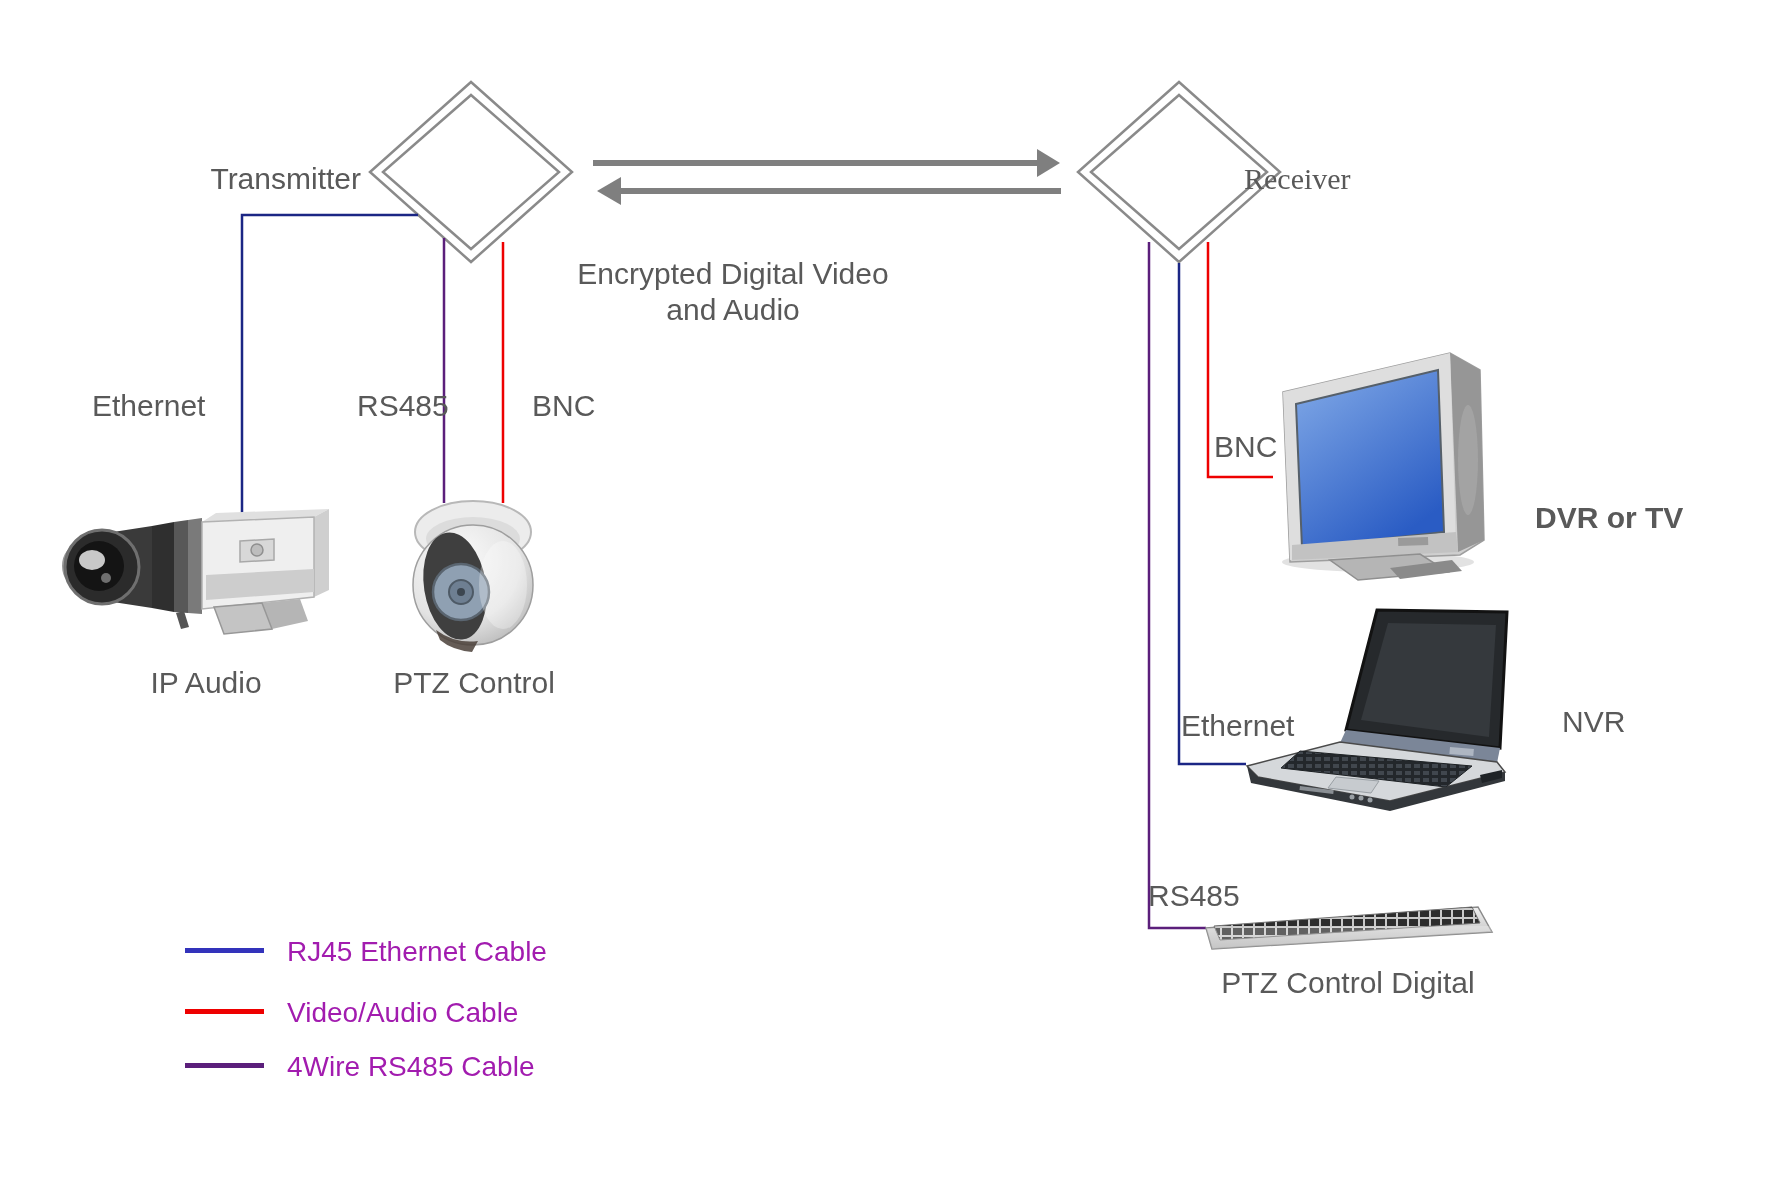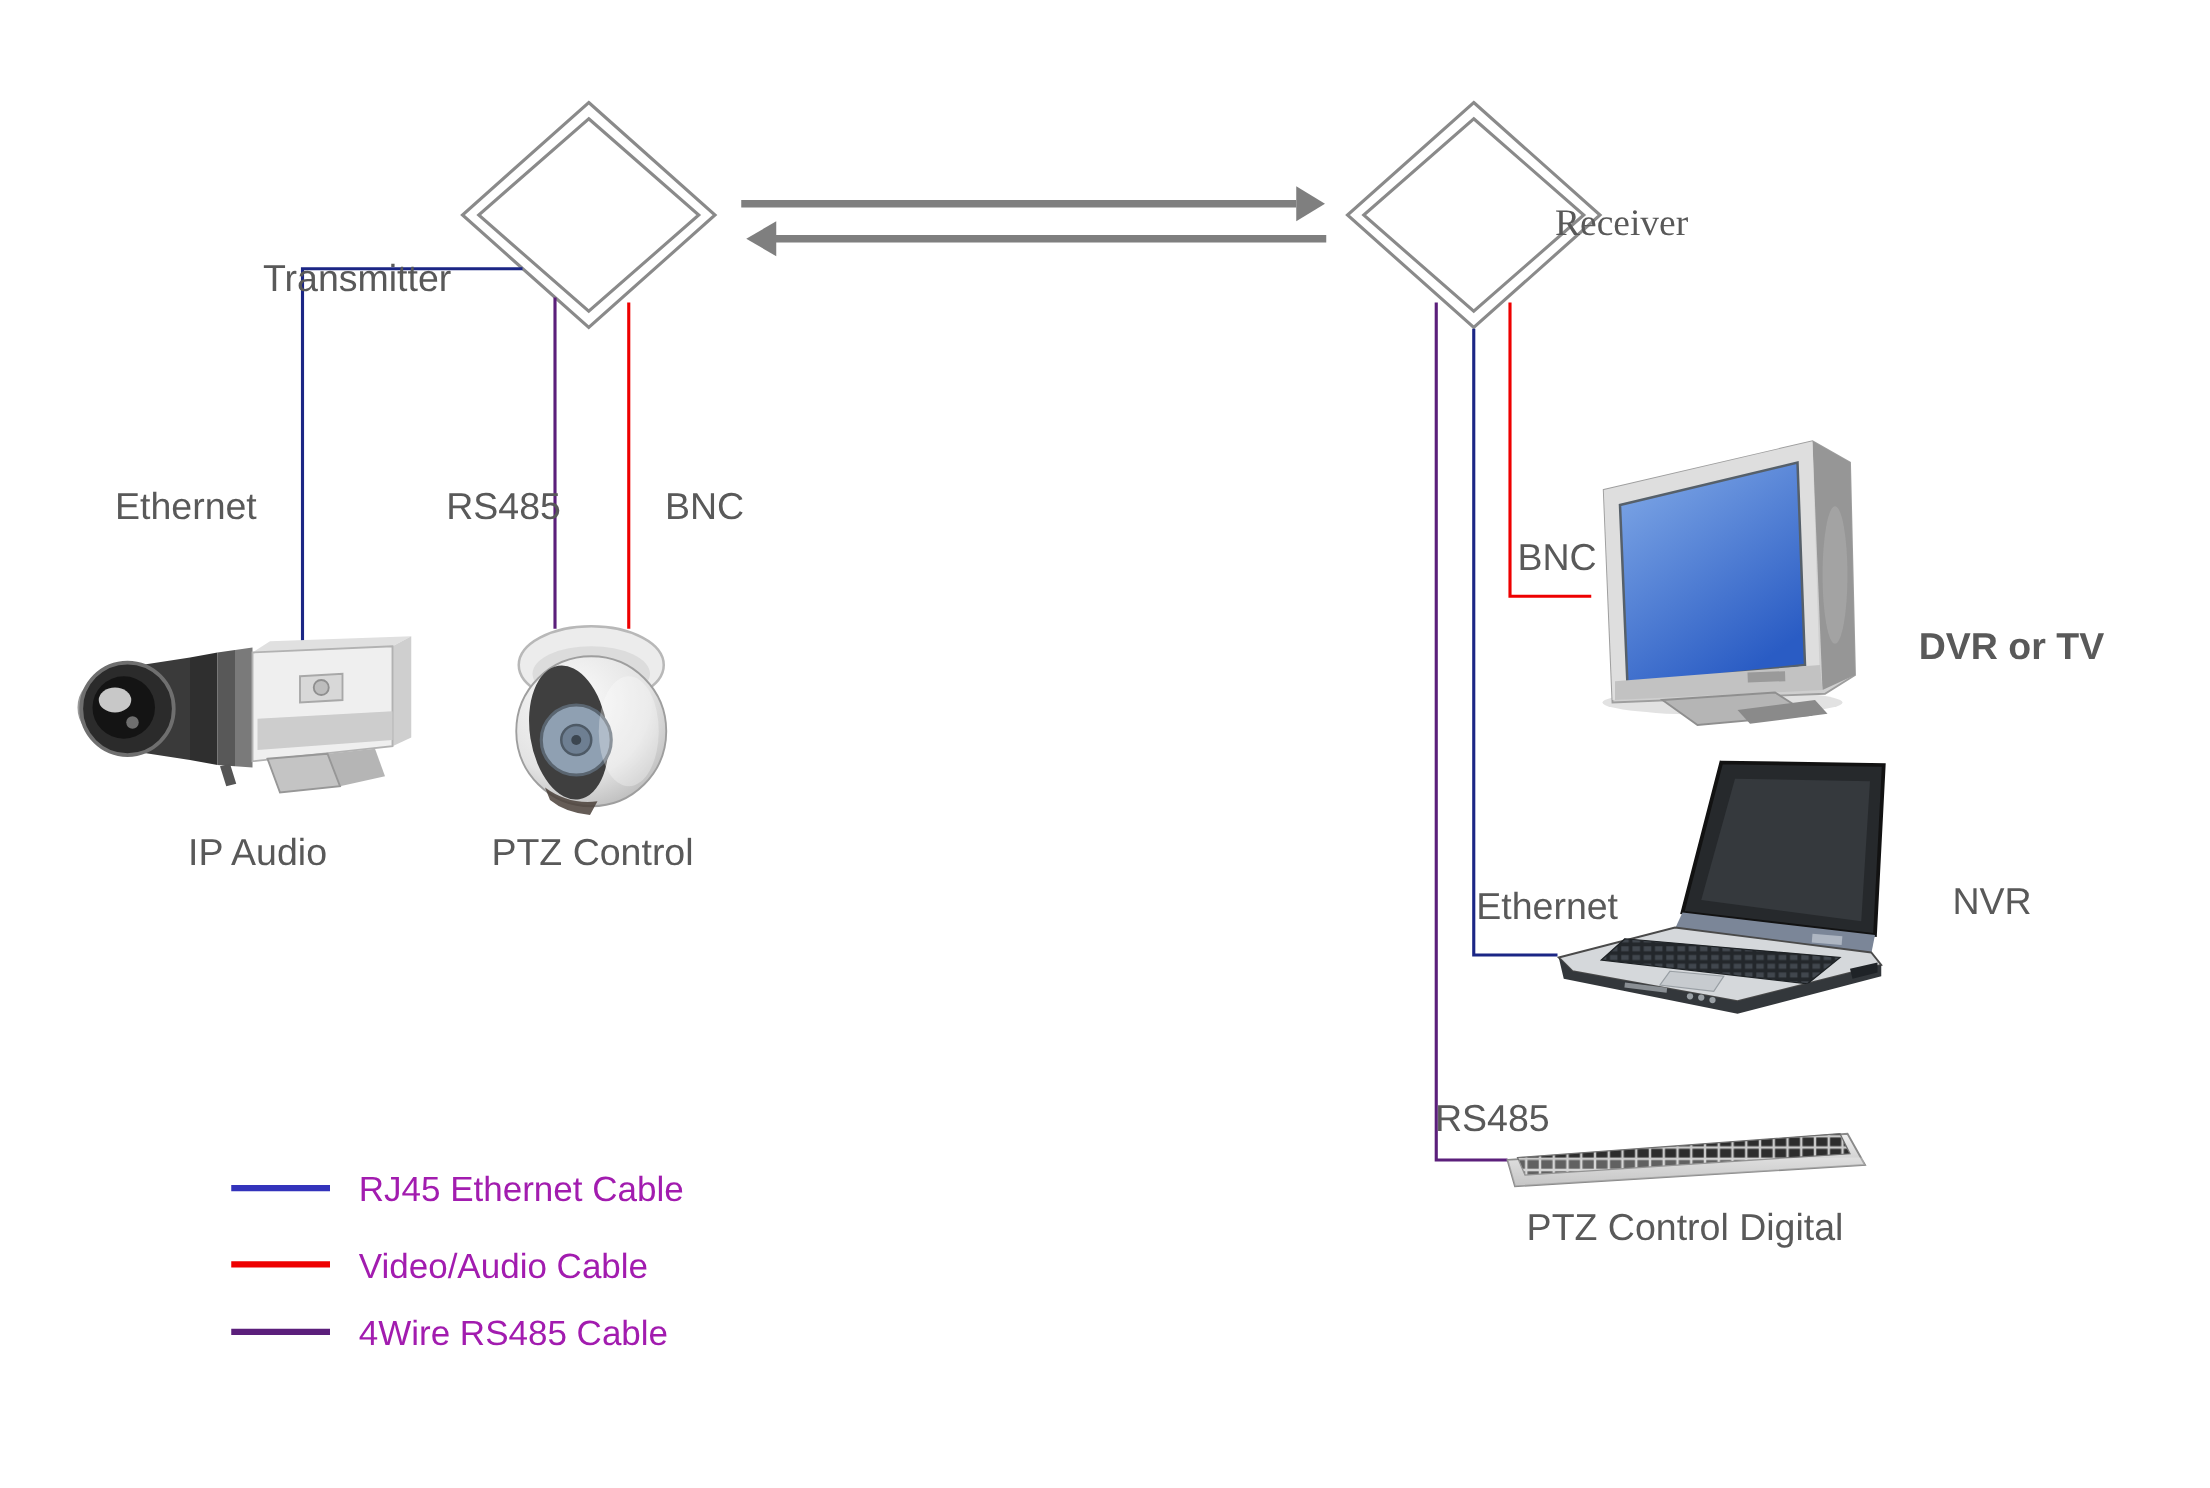--- a/index.html
+++ b/index.html
@@ -6,21 +6,21 @@
   #canvas{
     position:relative;width:1768px;height:1190px;background:#ffffff;overflow:hidden;
     font-family:"Liberation Sans",sans-serif;
   }
   #gfx{position:absolute;left:0;top:0;width:1768px;height:1190px;}
   .lbl{
     position:absolute;color:#595959;font-size:30px;line-height:1.15;
     white-space:nowrap;letter-spacing:0px;
   }
   .lbl.center{text-align:center;white-space:normal;}
-  .lbl.right{text-align:right;margin-top:45px;}
+  .lbl.right{text-align:right;}
   #channel-caption{
     position:absolute;left:513px;top:256px;width:440px;text-align:center;
     color:#595959;font-size:30px;line-height:36px;
   }
   .legend-label{position:absolute;color:#a21caf;font-size:28px;white-space:nowrap;}
   .legend-swatch{position:absolute;width:79px;height:5px;}
 </style>
 </head>
 <body>
 
@@ -142,20 +142,24 @@
     <g>
       <path d="M1206 928 L1478 907 L1492 932 L1212 949 Z" fill="url(#kbBodyGrad)" stroke="#8a8a8a" stroke-width="1.5"></path>
       <path d="M1214 926 L1472 907 L1480 923 L1220 940 Z" fill="url(#keysPat)" stroke="#6f6f6f" stroke-width="1"></path>
       <path d="M1206 928 L1212 949 L1492 932 L1490 926 Z" fill="#ffffff" opacity="0.25"></path>
     </g>
   </svg>
 
   <div class="lbl right" style="left:161px;top:162px;width:200px;">Transmitter</div>
   <div class="lbl" style="left:1244px;top:162px;font-family:Liberation Serif, serif;">Receiver</div>
 
+  <div id="channel-caption">
+    <div>Encrypted Digital Video</div>
+    <div>and Audio</div>
+  </div>
 
   <div class="lbl" style="left:92px;top:389px;">Ethernet</div>
   <div class="lbl" style="left:357px;top:389px;">RS485</div>
   <div class="lbl" style="left:532px;top:389px;">BNC</div>
   <div class="lbl" style="left:1214px;top:430px;">BNC</div>
   <div class="lbl" style="left:1181px;top:709px;">Ethernet</div>
   <div class="lbl" style="left:1148px;top:879px;">RS485</div>
 
   <div class="lbl center" style="left:106px;top:666px;width:200px;">IP Audio</div>
   <div class="lbl center" style="left:374px;top:666px;width:200px;">PTZ Control</div>

